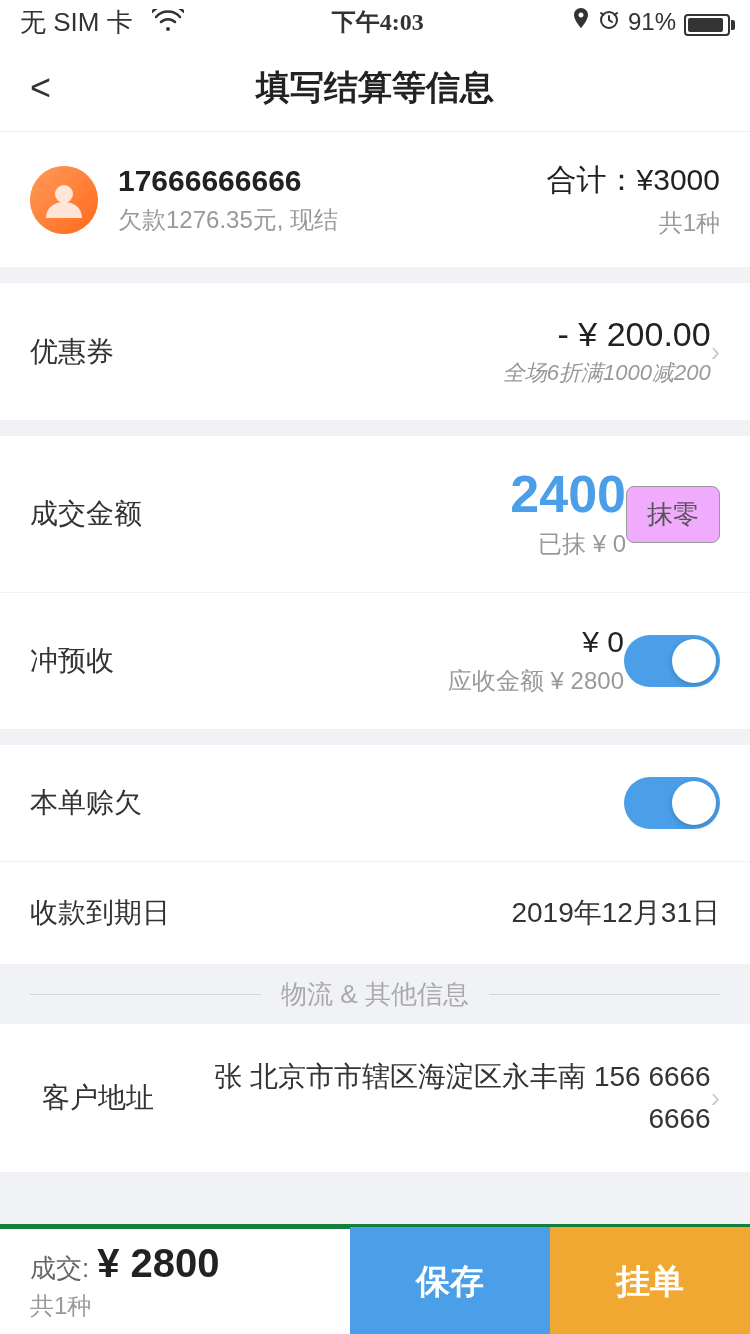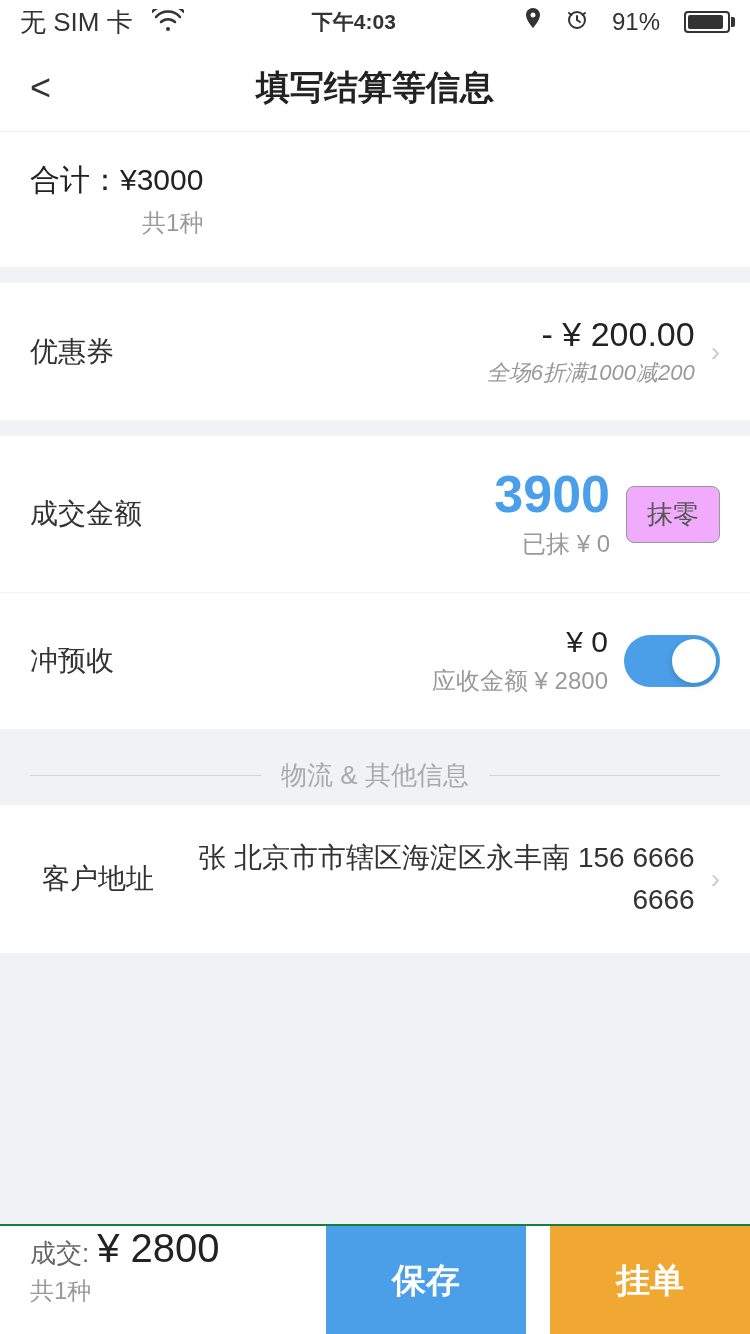--- a/index.html
+++ b/index.html
@@ -18,22 +18,22 @@
       height: 44px;
       background: #fff;
       display: flex;
       align-items: center;
       justify-content: space-between;
       padding: 0 20px;
       font-size: 26px;
       font-weight: 500;
     }
     .status-left { display: flex; align-items: center; gap: 19px; }
-    .status-center { font-weight: 600; font-size: 21px; }
-    .status-right { display: flex; align-items: center; gap: 24px; font-size: 24px; }
+    .status-center { font-weight: 600; font-size: 24px; font-family: Liberation Serif, serif; }
+    .status-right { display: flex; align-items: flex-end; gap: 8px; font-size: 24px; }
     .battery-icon {
       width: 46px; height: 22px; border: 2px solid #333; border-radius: 4px; position: relative; display: inline-flex; align-items: center; padding: 2px;
     }
     .battery-icon::after {
       content: ''; position: absolute; right: -7px; top: 50%; transform: translateY(-50%);
       width: 4px; height: 10px; background: #333; border-radius: 0 2px 2px 0;
     }
     .battery-fill { height: 100%; background: #333; border-radius: 2px; width: 91%; }
 
     
@@ -107,21 +107,21 @@
     }
     .form-row {
       display: flex;
       align-items: center;
       justify-content: space-between;
       padding: 32px 30px;
       border-bottom: 1px solid #f0f2f5;
     }
     .form-row:last-child { border-bottom: none; }
     .form-label { font-size: 28px; color: #333; font-weight: 400; }
-    .form-value { display: flex; align-items: center; gap: 16px; text-align: right; }
+    .form-value { display: flex; align-items: center; gap: 0; text-align: right; }
 
     
     .coupon-value {
       display: flex; flex-direction: column; align-items: flex-end;
     }
     .coupon-discount { font-size: 34px; color: #222; font-weight: 500; }
     .coupon-desc { font-size: 22px; color: #999; margin-top: 4px; font-style: italic; }
     .chevron-icon { color: #ccc; font-size: 28px; }
 
     
@@ -208,29 +208,28 @@
     }
 
     
     .bottom-bar {
       position: fixed;
       bottom: 0;
       width: 750px;
       height: 110px;
       background: #fff;
       display: flex;
-      align-items: flex-start;
-      border-top: 2px solid #15803d;
-      gap: 24px;
+      align-items: center;
+      border-top: 5px solid #15803d;
     }
     .bottom-info {
       flex: 1;
       padding: 0 30px;
     }
-    .bottom-amount { font-size: 40px; color: #222; font-weight: 400; }
+    .bottom-amount { font-size: 40px; color: #222; font-weight: 700; }
     .bottom-btn {
       height: 110px;
       width: 200px;
       font-size: 34px;
       font-weight: 600;
       color: #fff;
       border: none;
       cursor: pointer;
       display: flex; align-items: center; justify-content: center;
     }
@@ -280,20 +279,34 @@
 </div>
 
 <div class="nav-bar">
   <span class="nav-back">&lt;</span>
   <span class="nav-title">填写结算等信息</span>
 </div>
 
 <div class="content">
 
   <div class="customer-card">
+    <div class="customer-left">
+      <div class="avatar">
+        <div class="avatar-inner">
+          <svg viewBox="0 0 44 44" fill="none" xmlns="http://www.w3.org/2000/svg">
+            <circle cx="22" cy="16" r="9" fill="rgba(255,255,255,0.8)"></circle>
+            <path d="M4 40c0-10 8-16 18-16s18 6 18 16" fill="rgba(255,255,255,0.8)"></path>
+          </svg>
+        </div>
+      </div>
+      <div class="customer-info">
+        <div class="customer-phone">17666666666</div>
+        <div class="customer-sub">欠款1276.35元, 现结</div>
+      </div>
+    </div>
     <div class="customer-right">
       <div class="total-amount">合计：¥3000</div>
       <div class="total-count">共1种</div>
     </div>
   </div>
 
   <div class="form-section">
     <div class="form-row">
       <span class="form-label">优惠券</span>
       <div class="form-value">
@@ -306,21 +319,21 @@
     </div>
   </div>
 
   <div class="section-divider"></div>
 
   <div class="form-section">
     <div class="form-row">
       <span class="form-label">成交金额</span>
       <div class="form-value">
         <div class="amount-value">
-          <span class="amount-number">3900</span>
+          <span class="amount-number">2400</span>
           <span class="amount-erased">已抹  ¥ 0</span>
         </div>
         <button class="round-btn">抹零</button>
       </div>
     </div>
 
     <div class="form-row">
       <span class="form-label">冲预收</span>
       <div class="form-value">
         <div class="prepay-value">
@@ -329,20 +342,35 @@
         </div>
         <div class="toggle">
           <div class="toggle-knob"></div>
         </div>
       </div>
     </div>
   </div>
 
   <div class="section-divider"></div>
 
+  <div class="form-section">
+    <div class="form-row">
+      <span class="form-label">本单赊欠</span>
+      <div class="form-value">
+        <div class="toggle">
+          <div class="toggle-knob"></div>
+        </div>
+      </div>
+    </div>
+
+    <div class="form-row">
+      <span class="form-label">收款到期日</span>
+      <span class="form-label">2019年12月31日</span>
+    </div>
+  </div>
 
   <div class="section-sep">
     <div class="section-sep-line"></div>
     <span class="section-sep-label">物流 &amp; 其他信息</span>
   </div>
 
   <div class="address-section form-section">
     <div class="form-row">
       <span class="address-label">客户地址</span>
       <div class="form-value">

